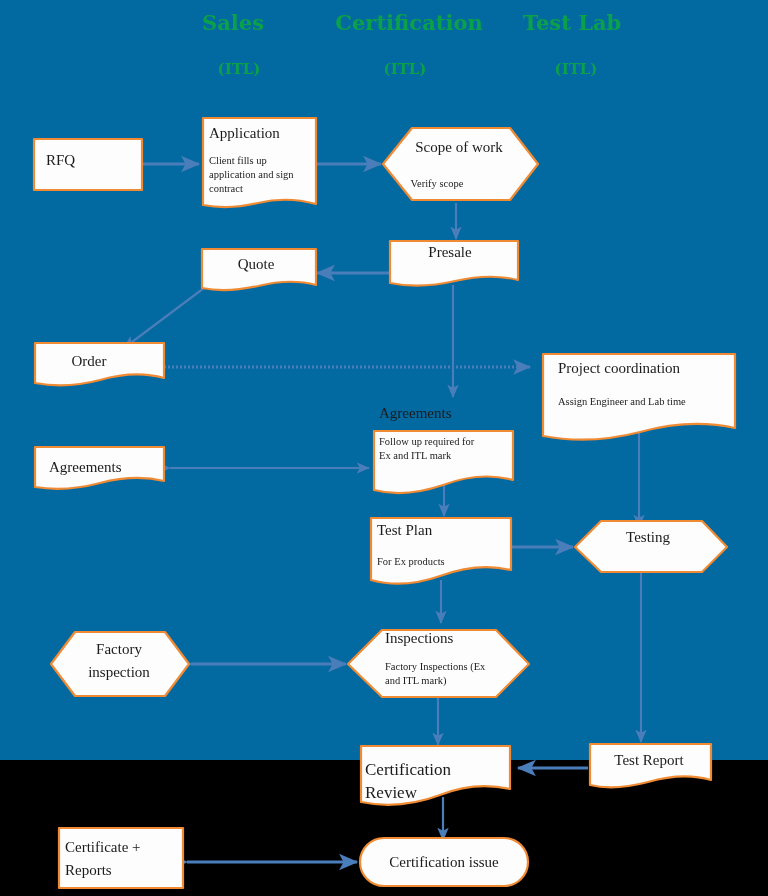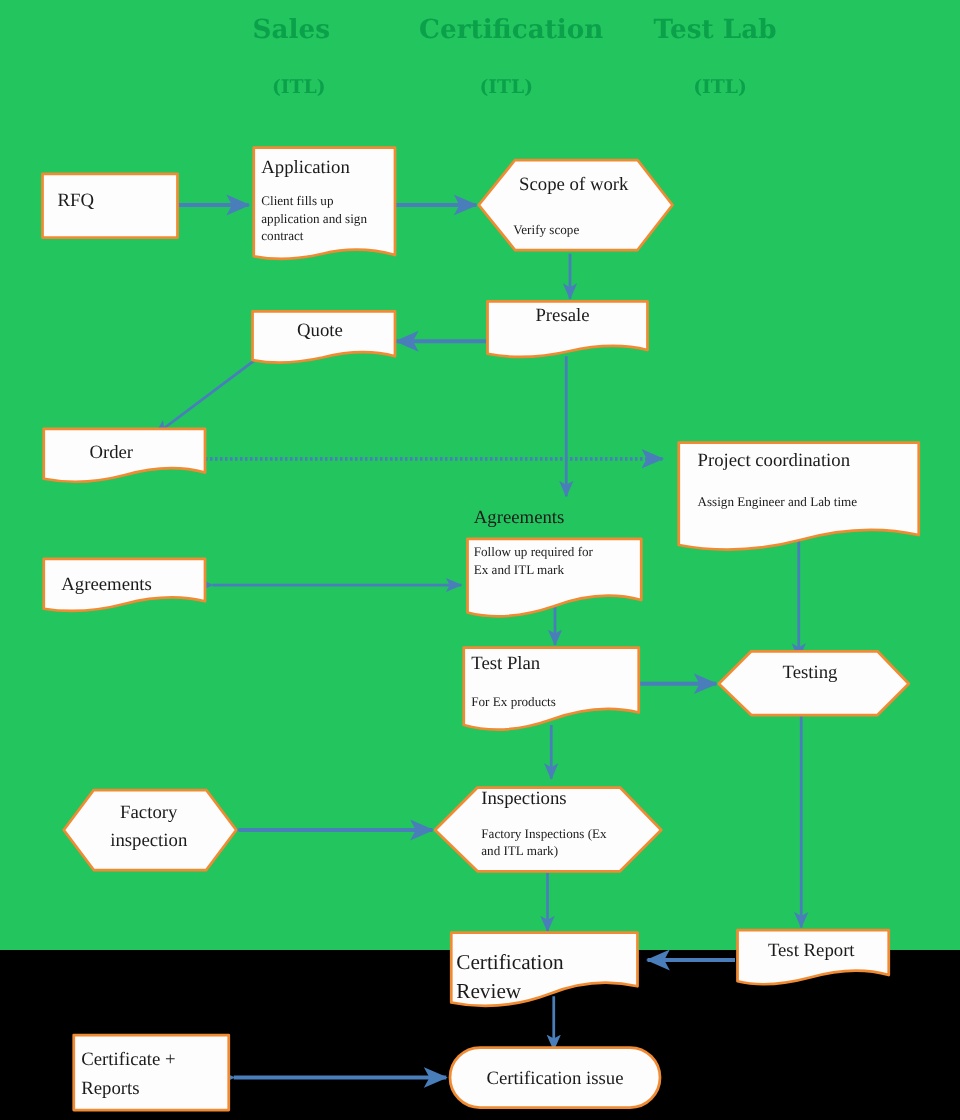--- a/index.html
+++ b/index.html
@@ -1,18 +1,18 @@
 <!DOCTYPE html>
 <html><head>
 <meta charset="utf-8">
 <style>
   html,body{margin:0;padding:0;background:#000;}
   body{width:768px;height:896px;overflow:hidden;
        font-family:"Liberation Serif","DejaVu Serif",serif;}
-  #stage{position:relative;width:768px;height:760px;background:#22c55e;}
+  #stage{position:relative;width:768px;height:760px;background:#0369a1;}
   svg#flow{position:absolute;left:0;top:0;width:768px;height:896px;display:block;}
   .lane-title{fill:#0ba14b;font-family:"DejaVu Serif","Liberation Serif",serif;
               font-weight:bold;text-anchor:middle;}
   .lane-title.big{font-size:21px;}
   .lane-title.sub{font-size:15px;}
   .node-title{fill:#1b1b1b;font-family:"Liberation Serif","DejaVu Serif",serif;font-size:15px;}
   .node-sub{fill:#1b1b1b;font-family:"Liberation Serif","DejaVu Serif",serif;font-size:10.5px;}
   .node-title.ctr{text-anchor:middle;}
   .node-sub.ctr{text-anchor:middle;}
   .shape{fill:#fdfdfd;stroke:#f08b33;stroke-width:2.2;stroke-linejoin:round;}

